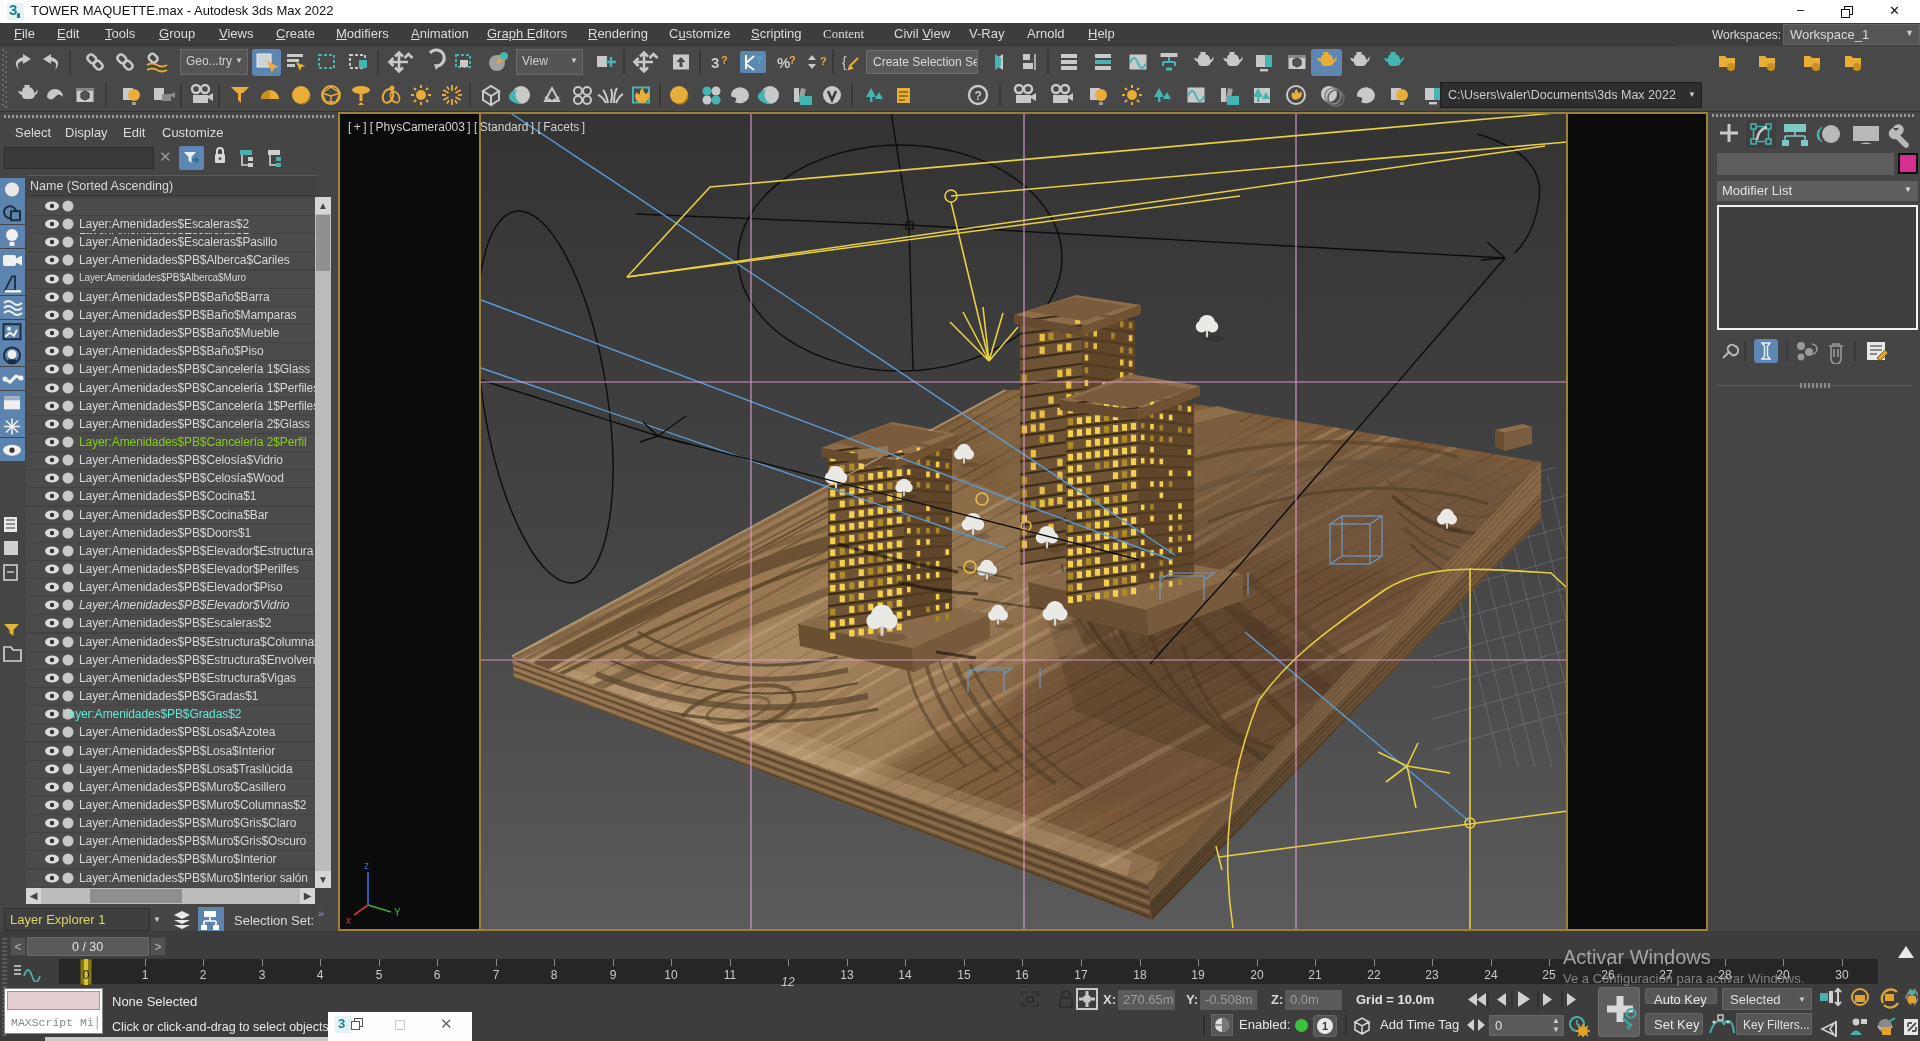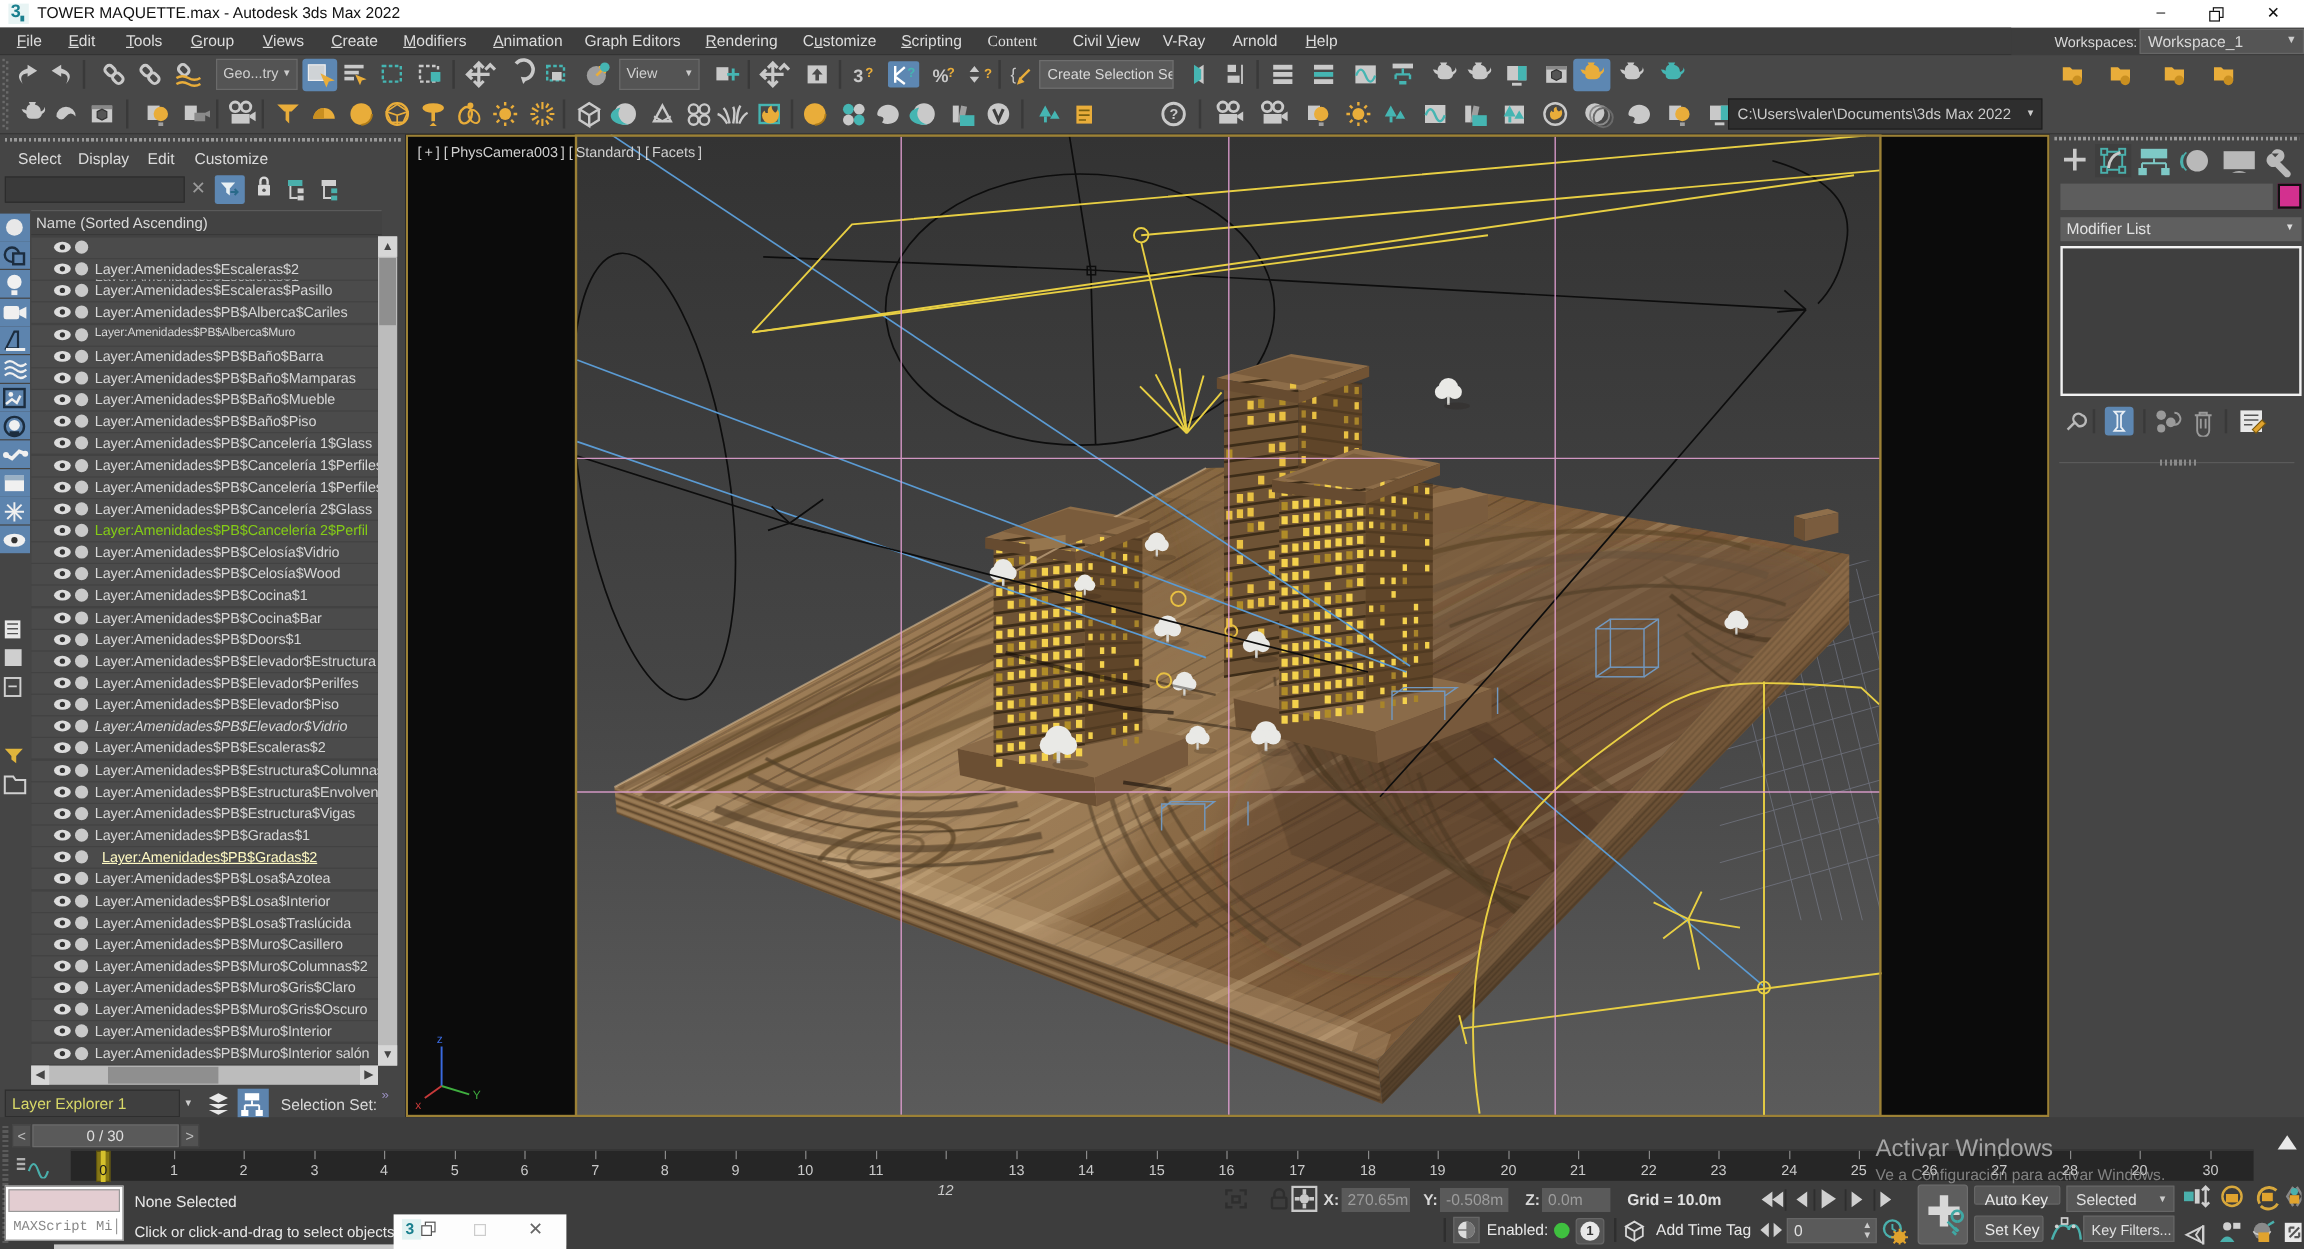--- a/index.html
+++ b/index.html
@@ -21,21 +21,21 @@
 </div>
 <div class="abs" style="left:0;top:23px;width:1676px;height:23px;background:#3d3d3d;border-bottom:1px solid #333;">
       <div class="txt" style="left:14px;top:3px;font-size:13px;color:#dcdcdc;"><span style="text-decoration:underline;">F</span>ile</div>
       <div class="txt" style="left:57px;top:3px;font-size:13px;color:#dcdcdc;"><span style="text-decoration:underline;">E</span>dit</div>
       <div class="txt" style="left:105px;top:3px;font-size:13px;color:#dcdcdc;"><span style="text-decoration:underline;">T</span>ools</div>
       <div class="txt" style="left:159px;top:3px;font-size:13px;color:#dcdcdc;"><span style="text-decoration:underline;">G</span>roup</div>
       <div class="txt" style="left:219px;top:3px;font-size:13px;color:#dcdcdc;"><span style="text-decoration:underline;">V</span>iews</div>
       <div class="txt" style="left:276px;top:3px;font-size:13px;color:#dcdcdc;"><span style="text-decoration:underline;">C</span>reate</div>
       <div class="txt" style="left:336px;top:3px;font-size:13px;color:#dcdcdc;"><span style="text-decoration:underline;">M</span>odifiers</div>
       <div class="txt" style="left:411px;top:3px;font-size:13px;color:#dcdcdc;"><span style="text-decoration:underline;">A</span>nimation</div>
-      <div class="txt" style="left:487px;top:3px;font-size:13px;color:#dcdcdc;"><span style="margin-top:32px;">Graph E</span>ditors</div>
+      <div class="txt" style="left:487px;top:3px;font-size:13px;color:#dcdcdc;"><span style="text-decoration:underline;margin-top:32px;">Graph E</span>ditors</div>
       <div class="txt" style="left:588px;top:3px;font-size:13px;color:#dcdcdc;"><span style="text-decoration:underline;">R</span>endering</div>
       <div class="txt" style="left:669px;top:3px;font-size:13px;color:#dcdcdc;">C<span style="text-decoration:underline;">u</span>stomize</div>
       <div class="txt" style="left:751px;top:3px;font-size:13px;color:#dcdcdc;"><span style="text-decoration:underline;">S</span>cripting</div>
       <div class="txt" style="left:823px;top:3px;font-size:13px;color:#dcdcdc;font-family:Liberation Serif, serif;">Content</div>
       <div class="txt" style="left:894px;top:3px;font-size:13px;color:#dcdcdc;">Civil <span style="text-decoration:underline;">V</span>iew</div>
       <div class="txt" style="left:969px;top:3px;font-size:13px;color:#dcdcdc;">V-Ray</div>
       <div class="txt" style="left:1027px;top:3px;font-size:13px;color:#dcdcdc;">Arnold</div>
       <div class="txt" style="left:1088px;top:3px;font-size:13px;color:#dcdcdc;"><span style="text-decoration:underline;">H</span>elp</div>
       <div class="txt" style="left:1712px;top:5px;font-size:12px;color:#d8d8d8;">Workspaces:</div>
       <div class="abs" style="left:1783px;top:1px;width:137px;height:21px;background:#555555;border:1px solid #666;">
@@ -609,21 +609,21 @@
           <circle cx="8" cy="9" r="2.2" fill="#333"></circle>
           <circle cx="24" cy="9" r="5.5" fill="#c9c9c9"></circle>
         </svg>
         <div class="txt" style="left:53px;top:492.0px;font-size:12px;letter-spacing:-0.1px;color:#d6d6d6;">Layer:Amenidades$PB$Gradas$1</div>
         <div class="abs" style="left:0;top:509.2px;width:289px;height:17px;background:#4b4b4b;"></div>
         <svg class="abs" style="left:18px;top:508.2px;" width="34" height="17" viewBox="0 0 34 17">
           <ellipse cx="8" cy="9" rx="7" ry="4.5" fill="#dcdcdc"></ellipse>
           <circle cx="8" cy="9" r="2.2" fill="#333"></circle>
           <circle cx="24" cy="9" r="5.5" fill="#c9c9c9"></circle>
         </svg>
-        <div class="txt" style="left:59px;top:510.2px;font-size:12px;letter-spacing:-0.1px;color:#fef9c3;text-decoration:underline;">Layer:Amenidades$PB$Gradas$2</div>
+        <div class="txt" style="left:36px;top:510.2px;font-size:12px;letter-spacing:-0.1px;color:#5eead4;">Layer:Amenidades$PB$Gradas$2</div>
         <div class="abs" style="left:0;top:527.3px;width:289px;height:17px;background:#4b4b4b;"></div>
         <svg class="abs" style="left:18px;top:526.3px;" width="34" height="17" viewBox="0 0 34 17">
           <ellipse cx="8" cy="9" rx="7" ry="4.5" fill="#dcdcdc"></ellipse>
           <circle cx="8" cy="9" r="2.2" fill="#333"></circle>
           <circle cx="24" cy="9" r="5.5" fill="#c9c9c9"></circle>
         </svg>
         <div class="txt" style="left:53px;top:528.3px;font-size:12px;letter-spacing:-0.1px;color:#d6d6d6;">Layer:Amenidades$PB$Losa$Azotea</div>
         <div class="abs" style="left:0;top:545.5px;width:289px;height:17px;background:#4b4b4b;"></div>
         <svg class="abs" style="left:18px;top:544.5px;" width="34" height="17" viewBox="0 0 34 17">
           <ellipse cx="8" cy="9" rx="7" ry="4.5" fill="#dcdcdc"></ellipse>
@@ -1777,21 +1777,21 @@
         <div class="txt" style="left:437px;top:9px;font-size:12px;color:#cacaca;transform:translateX(-50%);">7</div>
         <div class="abs" style="left:495px;top:0;width:1px;height:7px;background:#8a8a8a;"></div>
         <div class="txt" style="left:495px;top:9px;font-size:12px;color:#cacaca;transform:translateX(-50%);">8</div>
         <div class="abs" style="left:554px;top:0;width:1px;height:7px;background:#8a8a8a;"></div>
         <div class="txt" style="left:554px;top:9px;font-size:12px;color:#cacaca;transform:translateX(-50%);">9</div>
         <div class="abs" style="left:612px;top:0;width:1px;height:7px;background:#8a8a8a;"></div>
         <div class="txt" style="left:612px;top:9px;font-size:12px;color:#cacaca;transform:translateX(-50%);">10</div>
         <div class="abs" style="left:671px;top:0;width:1px;height:7px;background:#8a8a8a;"></div>
         <div class="txt" style="left:671px;top:9px;font-size:12px;color:#cacaca;transform:translateX(-50%);">11</div>
         <div class="abs" style="left:729px;top:0;width:1px;height:7px;background:#8a8a8a;"></div>
-        <div class="txt" style="left:729px;top:26px;font-size:12px;color:#cacaca;transform:translateX(-50%);font-style:italic;">12</div>
+        <div class="txt" style="left:729px;top:16px;font-size:12px;color:#cacaca;transform:translateX(-50%);font-style:italic;">12</div>
         <div class="abs" style="left:788px;top:0;width:1px;height:7px;background:#8a8a8a;"></div>
         <div class="txt" style="left:788px;top:9px;font-size:12px;color:#cacaca;transform:translateX(-50%);">13</div>
         <div class="abs" style="left:846px;top:0;width:1px;height:7px;background:#8a8a8a;"></div>
         <div class="txt" style="left:846px;top:9px;font-size:12px;color:#cacaca;transform:translateX(-50%);">14</div>
         <div class="abs" style="left:905px;top:0;width:1px;height:7px;background:#8a8a8a;"></div>
         <div class="txt" style="left:905px;top:9px;font-size:12px;color:#cacaca;transform:translateX(-50%);">15</div>
         <div class="abs" style="left:963px;top:0;width:1px;height:7px;background:#8a8a8a;"></div>
         <div class="txt" style="left:963px;top:9px;font-size:12px;color:#cacaca;transform:translateX(-50%);">16</div>
         <div class="abs" style="left:1022px;top:0;width:1px;height:7px;background:#8a8a8a;"></div>
         <div class="txt" style="left:1022px;top:9px;font-size:12px;color:#cacaca;transform:translateX(-50%);">17</div>

